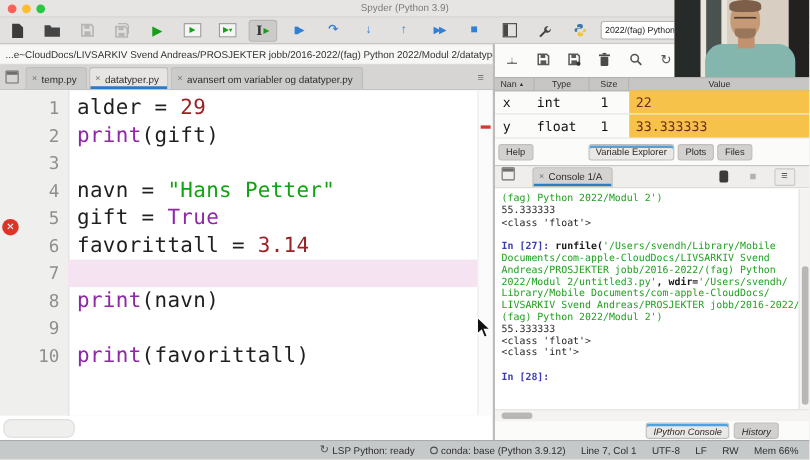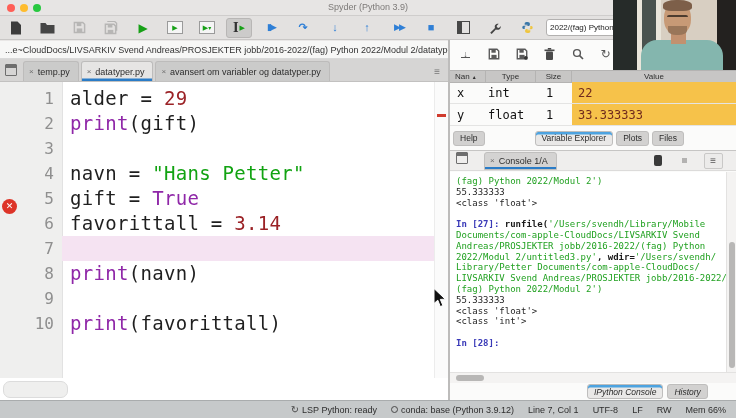--- a/index.html
+++ b/index.html
@@ -378,21 +378,21 @@
 
     <div class="abs" id="cons-out">
         <div class="cline"><span class="cs-str">(fag) Python 2022/Modul 2')</span></div>
         <div class="cline"><span>55.333333</span></div>
         <div class="cline"><span>&lt;class 'float'&gt;</span></div>
         <div class="cline">&nbsp;</div>
         <div class="cline"><span class="cs-prompt">In [27]: </span><span class="cs-bold">runfile(</span><span class="cs-str">'/Users/svendh/Library/Mobile</span></div>
         <div class="cline"><span class="cs-str">Documents/com-apple-CloudDocs/LIVSARKIV Svend</span></div>
         <div class="cline"><span class="cs-str">Andreas/PROSJEKTER jobb/2016-2022/(fag) Python</span></div>
         <div class="cline"><span class="cs-str">2022/Modul 2/untitled3.py'</span><span class="cs-bold">, wdir=</span><span class="cs-str">'/Users/svendh/</span></div>
-        <div class="cline"><span class="cs-str">Library/Petter Documents/com-apple-CloudDocs/</span></div>
+        <div class="cline"><span class="cs-str">Library/Mobile Documents/com-apple-CloudDocs/</span></div>
         <div class="cline"><span class="cs-str">LIVSARKIV Svend Andreas/PROSJEKTER jobb/2016-2022/</span></div>
         <div class="cline"><span class="cs-str">(fag) Python 2022/Modul 2')</span></div>
         <div class="cline"><span>55.333333</span></div>
         <div class="cline"><span>&lt;class 'float'&gt;</span></div>
         <div class="cline"><span>&lt;class 'int'&gt;</span></div>
         <div class="cline">&nbsp;</div>
         <div class="cline"><span class="cs-prompt">In [28]: </span></div>
       </div>
     <div class="abs" id="cons-vscroll">
       <div id="cons-vthumb"></div>

